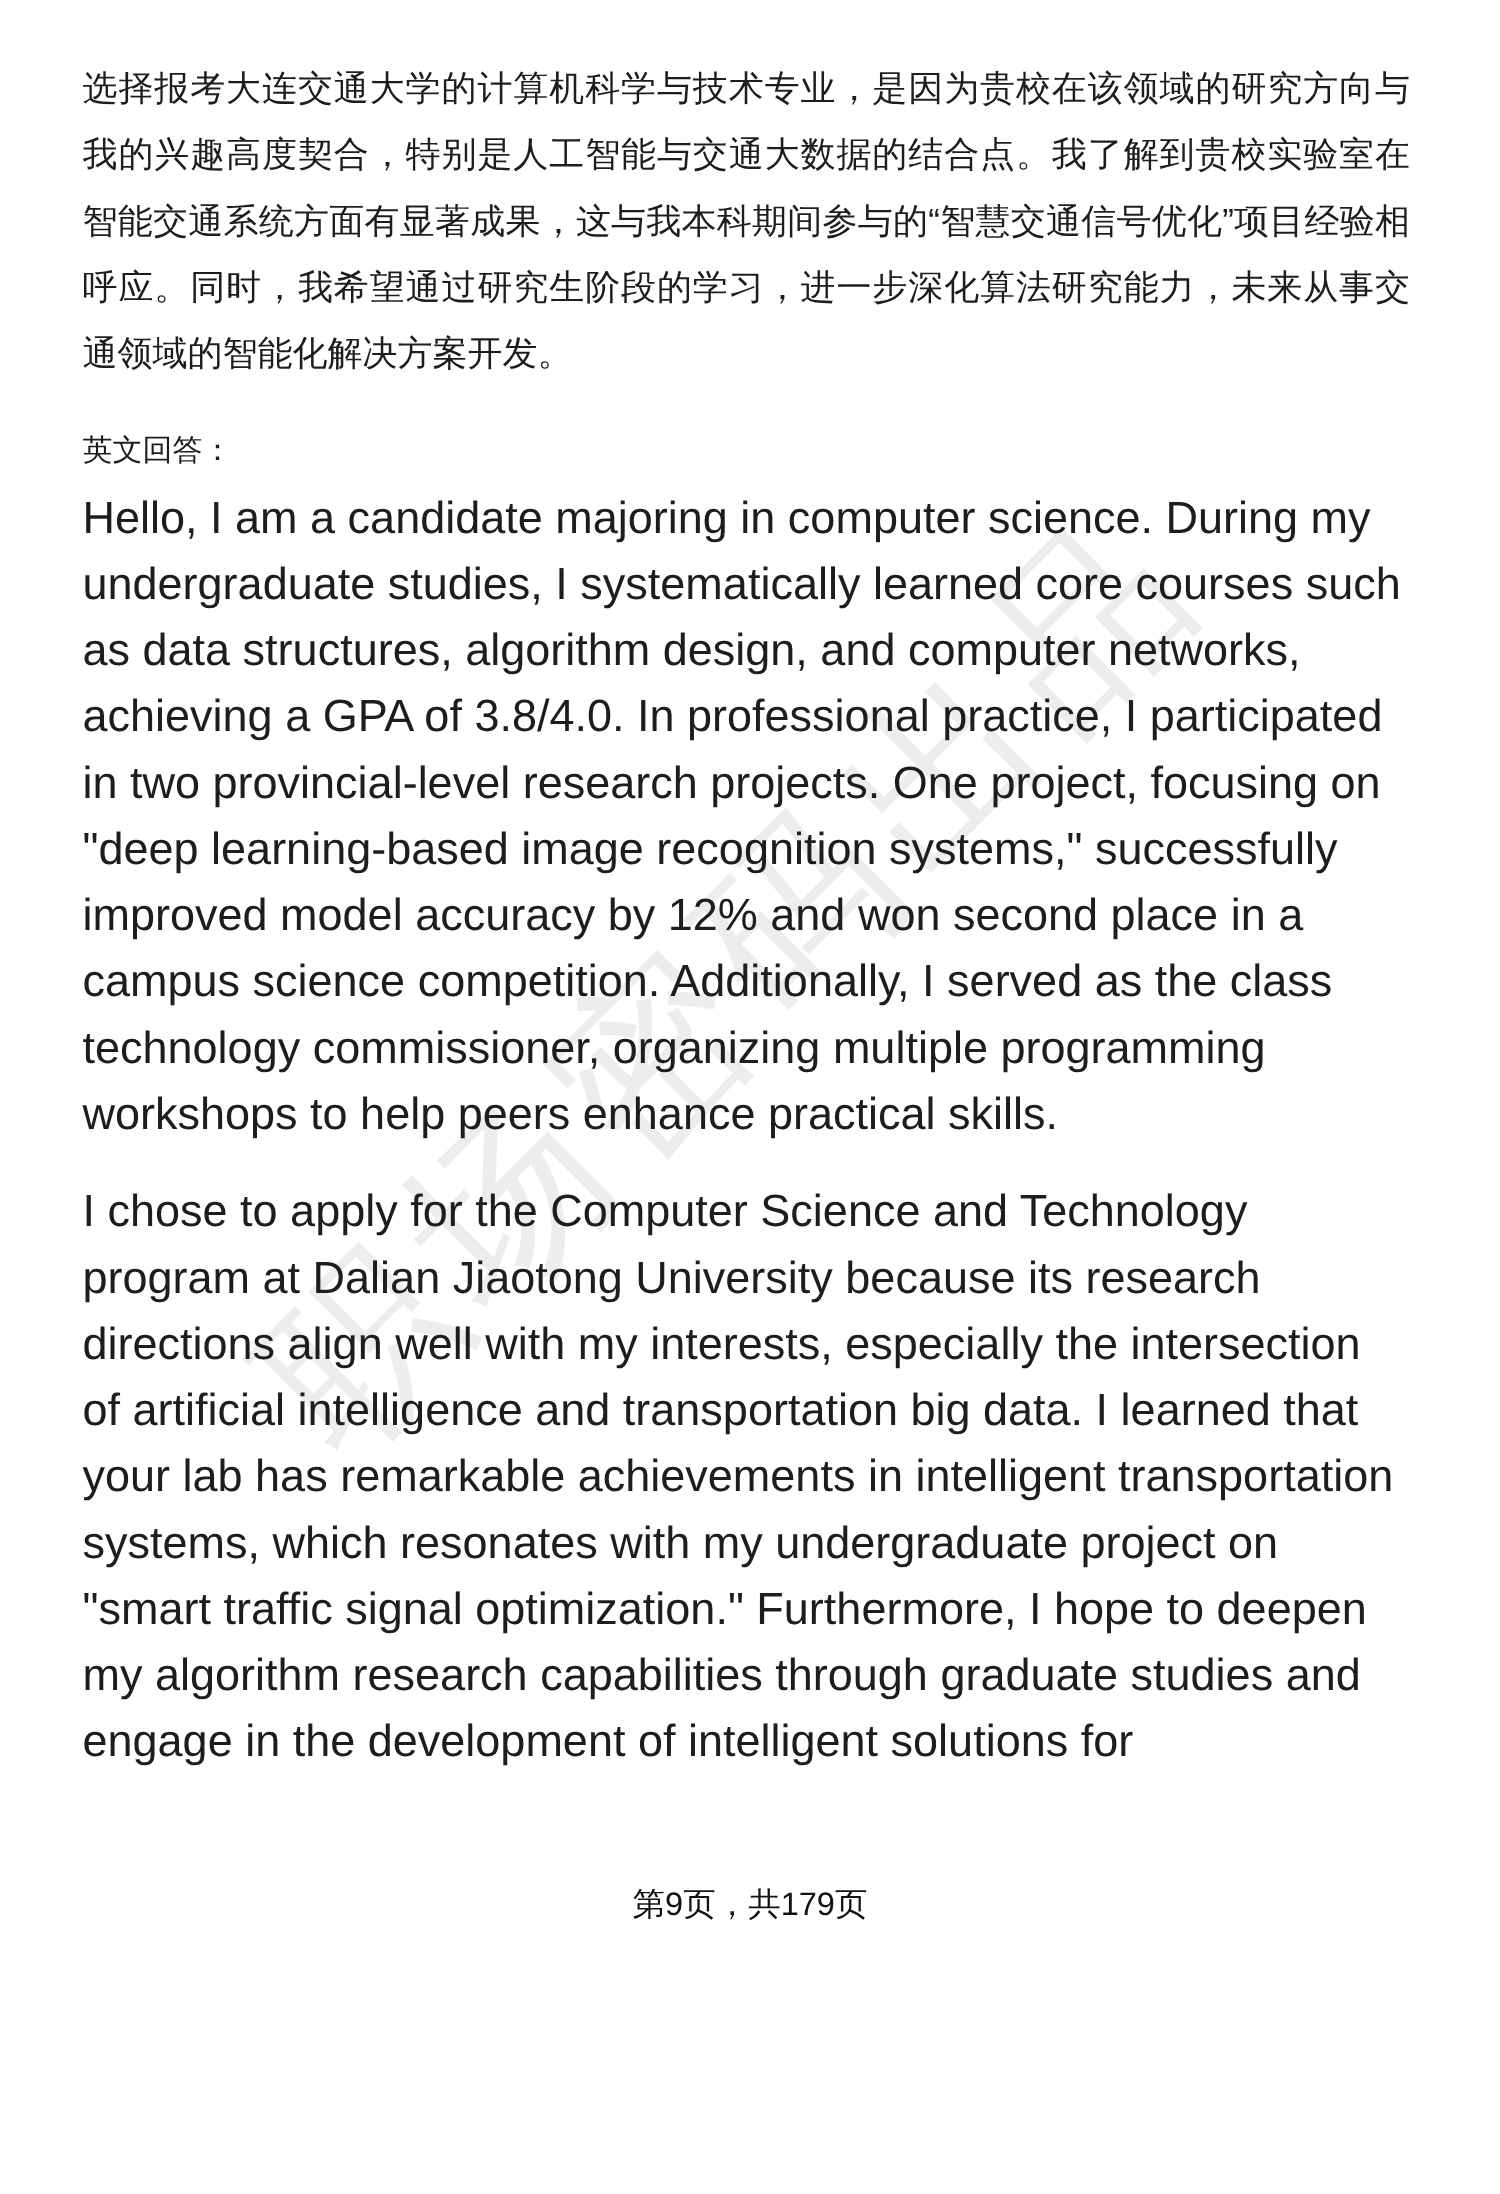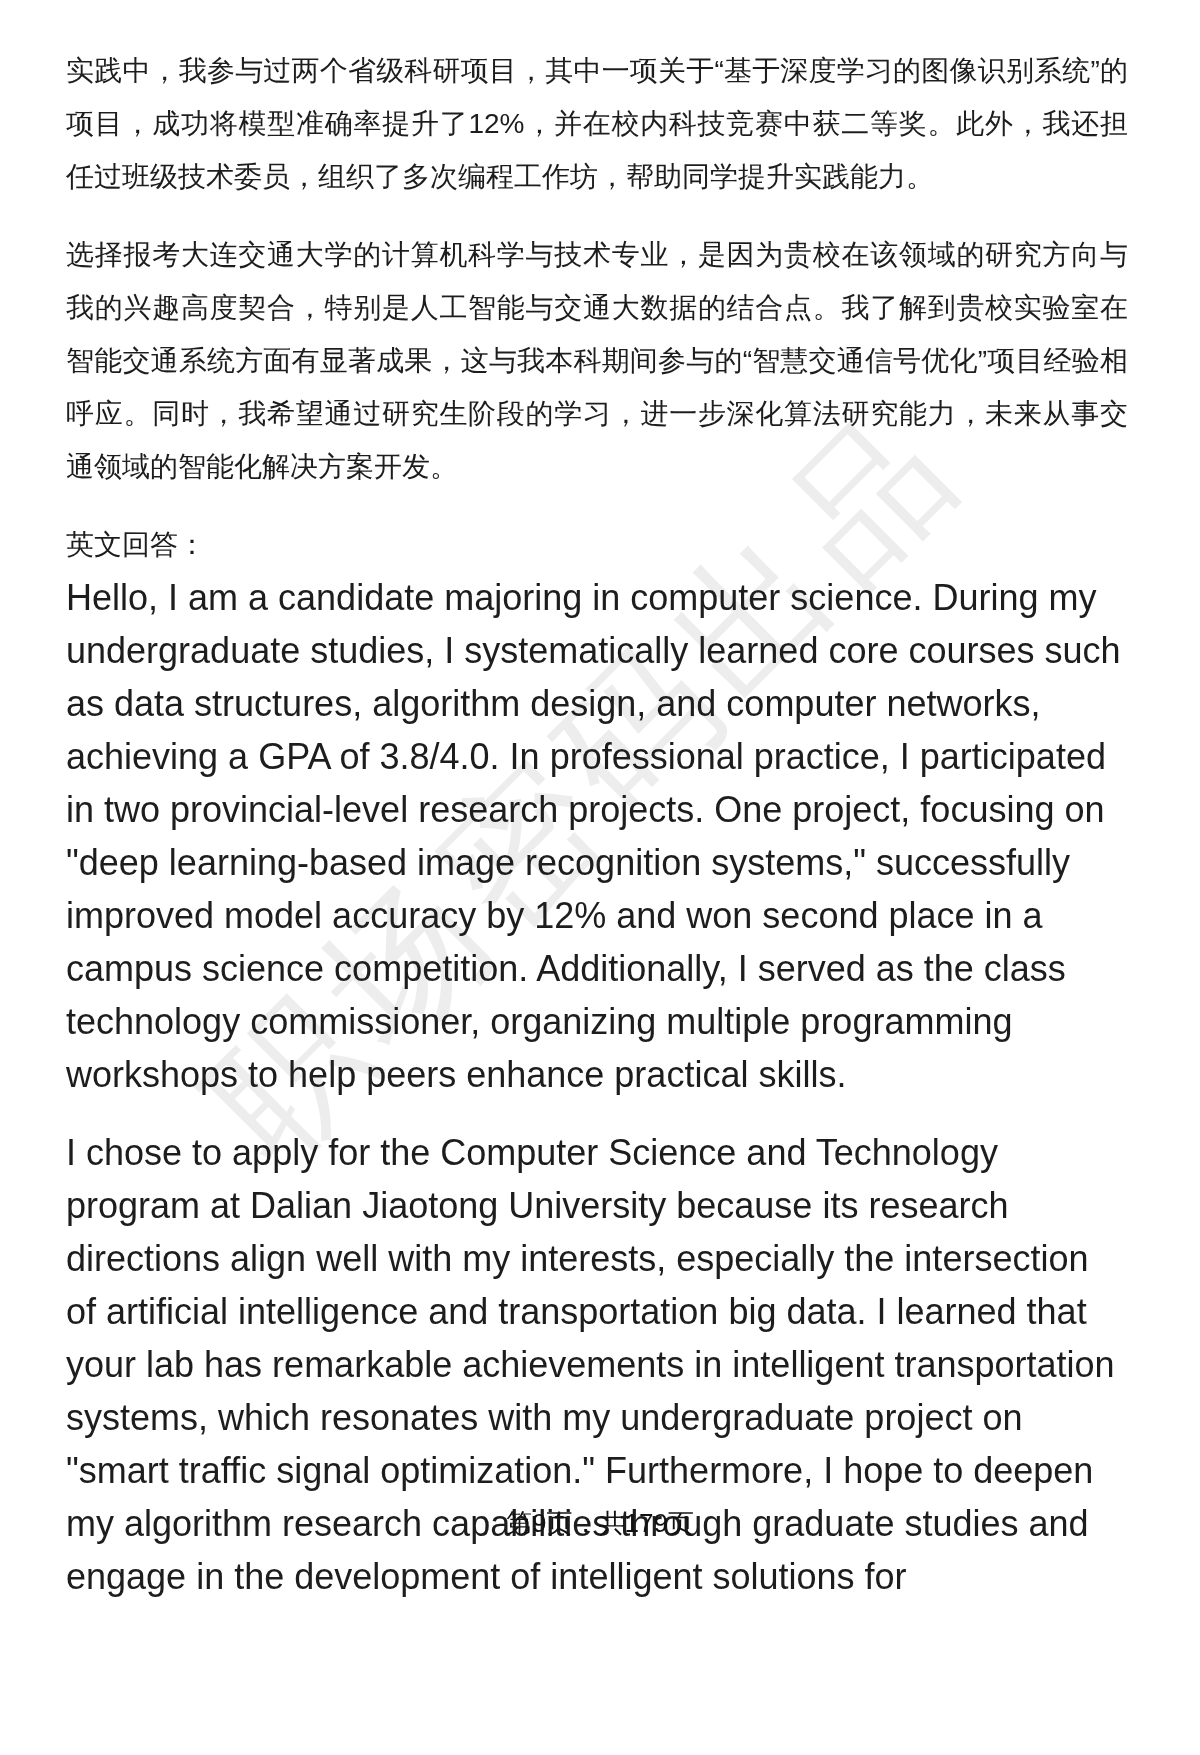--- a/index.html
+++ b/index.html
@@ -39,21 +39,21 @@
     z-index: 1;
     color: #1d1d1d;
   }
   .content p { margin: 0 0 25px 0; }
   p.zh {
     font-size: 28px;
     line-height: 53px;
     text-align: justify;
   }
   p.zh-label {
-    font-size: 28px;
+    font-size: 24px;
     line-height: 53px;
     margin-bottom: 0;
   }
   p.en {
     font-size: 36px;
     line-height: 53px;
     text-align: left;
   }
   .footer {
     position: absolute;
@@ -67,21 +67,20 @@
   }
 </style>
 </head>
 <body>
 
 <div class="page">
 
   <div class="watermark">职场密码出品</div>
 
   <div class="content">
-    <p class="zh">实践中，我参与过两个省级科研项目，其中一项关于“基于深度学习的图像识别系统”的项目，成功将模型准确率提升了12%，并在校内科技竞赛中获二等奖。此外，我还担任过班级技术委员，组织了多次编程工作坊，帮助同学提升实践能力。</p>
 
     <p class="zh">选择报考大连交通大学的计算机科学与技术专业，是因为贵校在该领域的研究方向与我的兴趣高度契合，特别是人工智能与交通大数据的结合点。我了解到贵校实验室在智能交通系统方面有显著成果，这与我本科期间参与的“智慧交通信号优化”项目经验相呼应。同时，我希望通过研究生阶段的学习，进一步深化算法研究能力，未来从事交通领域的智能化解决方案开发。</p>
 
     <p class="zh-label">英文回答：</p>
 
     <p class="en">Hello, I am a candidate majoring in computer science. During my undergraduate studies, I systematically learned core courses such as data structures, algorithm design, and computer networks, achieving a GPA of 3.8/4.0. In professional practice, I participated in two provincial-level research projects. One project, focusing on "deep learning-based image recognition systems," successfully improved model accuracy by 12% and won second place in a campus science competition. Additionally, I served as the class technology commissioner, organizing multiple programming workshops to help peers enhance practical skills.</p>
 
     <p class="en">I chose to apply for the Computer Science and Technology program at Dalian Jiaotong University because its research directions align well with my interests, especially the intersection of artificial intelligence and transportation big data. I learned that your lab has remarkable achievements in intelligent transportation systems, which resonates with my undergraduate project on "smart traffic signal optimization." Furthermore, I hope to deepen my algorithm research capabilities through graduate studies and engage in the development of intelligent solutions for</p>
   </div>
 

